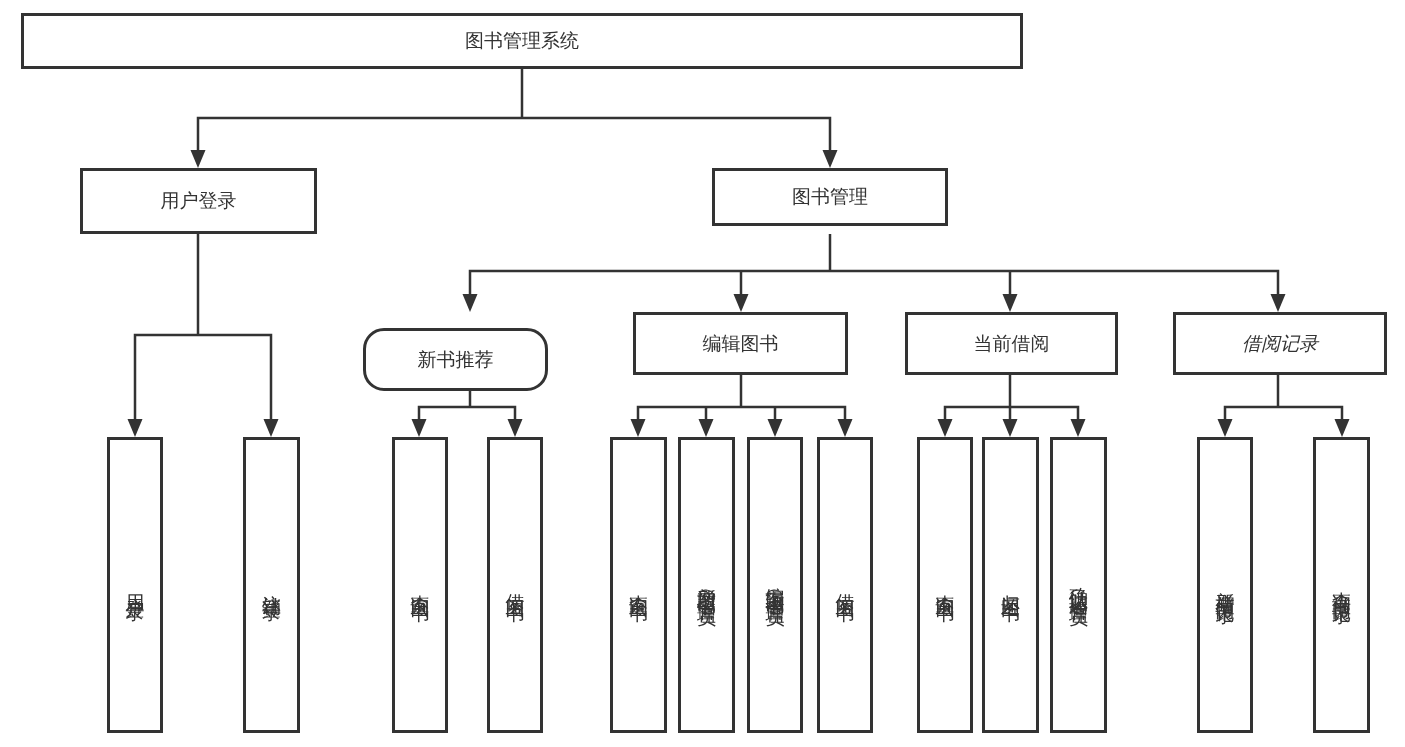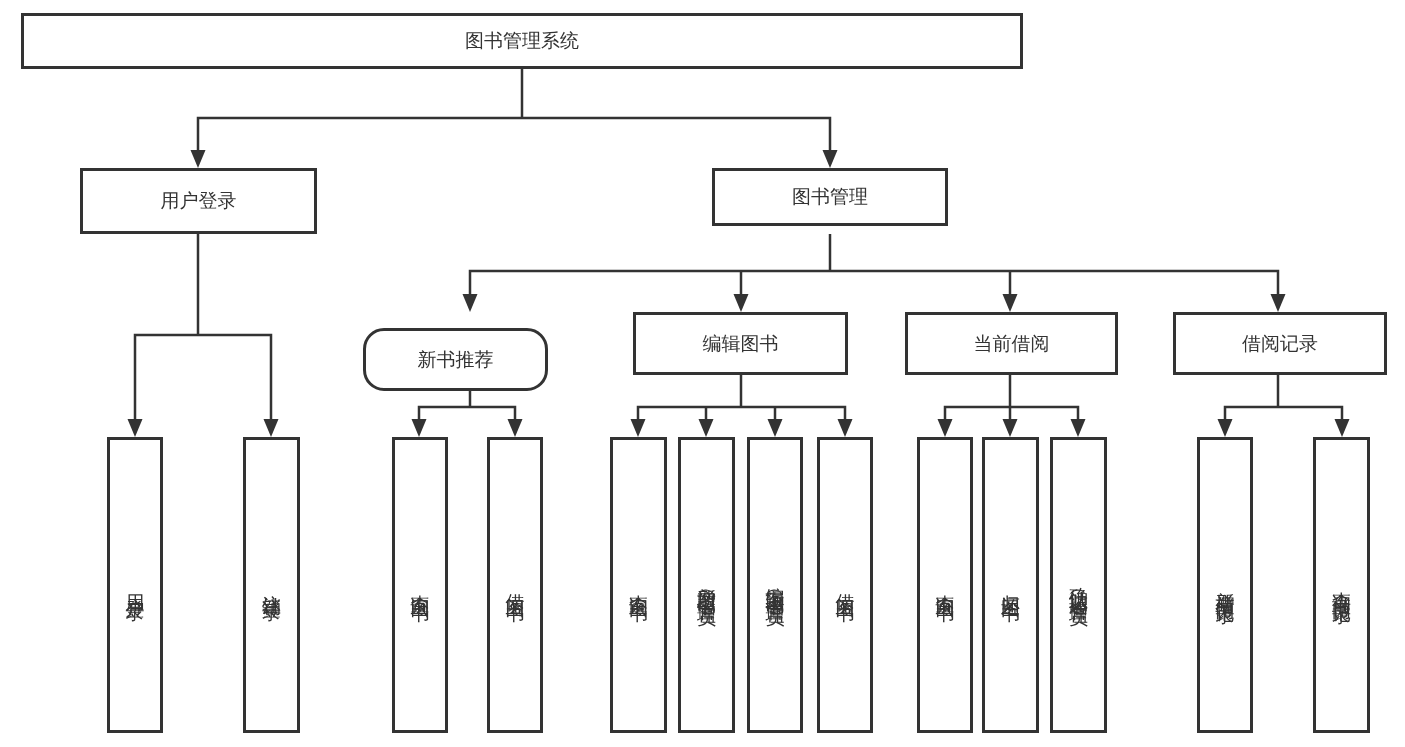--- a/index.html
+++ b/index.html
@@ -112,21 +112,21 @@
   </svg>
 
   <div class="box" style="left:21px; top:13px; width:1002px; height:56px;">图书管理系统</div>
 
   <div class="box" style="left:80px; top:168px; width:237px; height:66px;">用户登录</div>
   <div class="box" style="left:712px; top:168px; width:236px; height:58px;">图书管理</div>
 
   <div class="box" style="left:363px; top:328px; width:185px; height:63px;border-radius:21px;">新书推荐</div>
   <div class="box" style="left:633px; top:312px; width:215px; height:63px;">编辑图书</div>
   <div class="box" style="left:905px; top:312px; width:213px; height:63px;">当前借阅</div>
-  <div class="box" style="left:1173px; top:312px; width:214px; height:63px;">借阅记录</div>
+  <div class="box" style="left:1173px; top:312px; width:214px; height:63px;font-style:italic;">借阅记录</div>
 
   <div class="box leaf" style="left:107px; top:437px; width:56px; height:296px;">用户登录</div>
   <div class="box leaf" style="left:243px; top:437px; width:57px; height:296px;">注销登录</div>
 
   <div class="box leaf" style="left:392px; top:437px; width:56px; height:296px;">查询图书</div>
   <div class="box leaf" style="left:487px; top:437px; width:56px; height:296px;">借阅图书</div>
 
   <div class="box leaf" style="left:610px; top:437px; width:57px; height:296px;">查询图书</div>
   <div class="box leaf" style="left:678px; top:437px; width:57px; height:296px;">新增图书（管理员）</div>
   <div class="box leaf" style="left:747px; top:437px; width:56px; height:296px;">编辑图书（管理员）</div>

